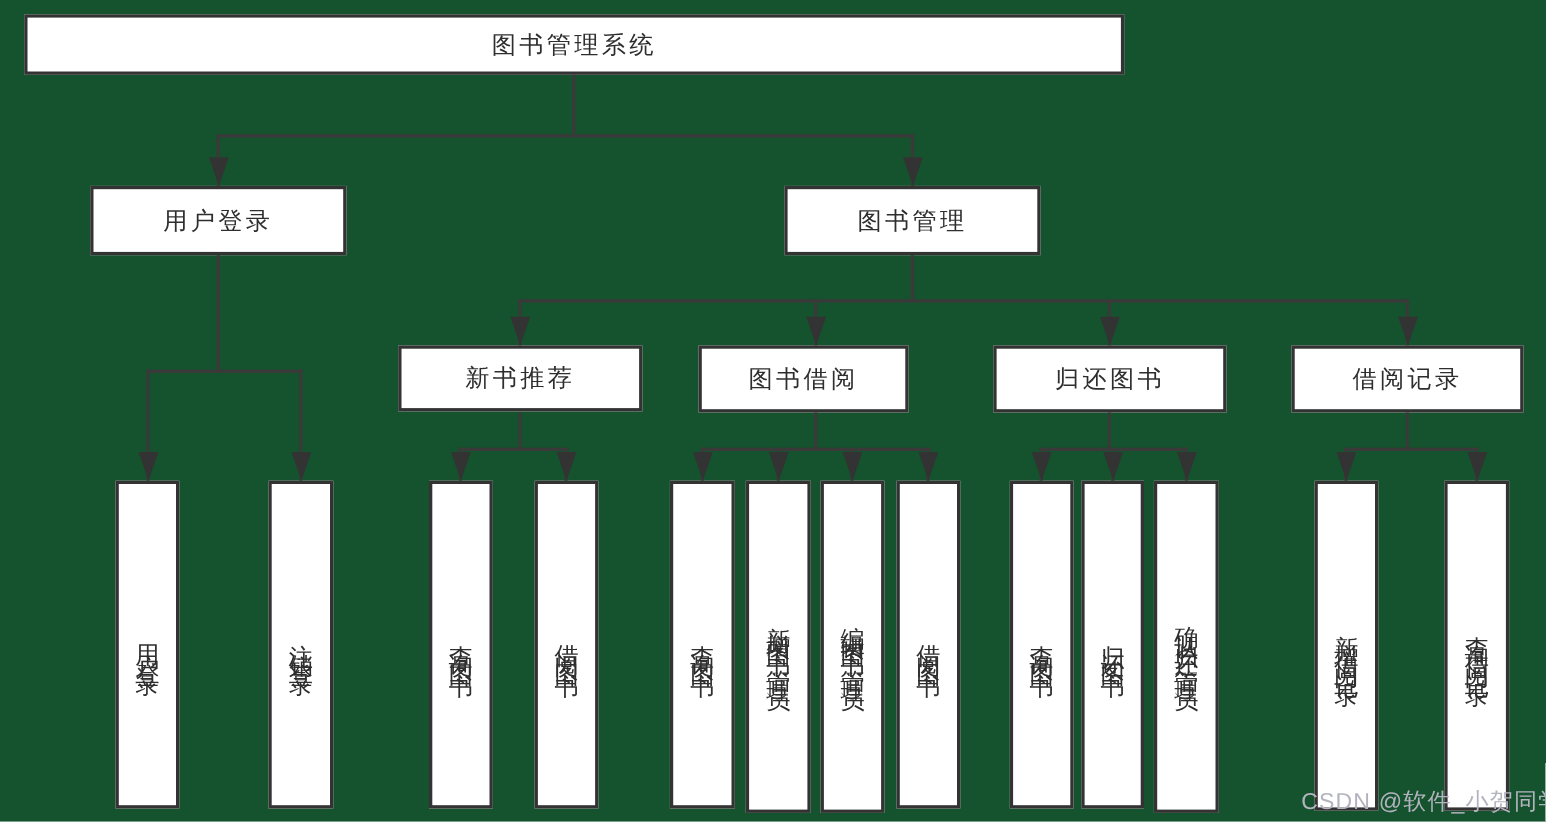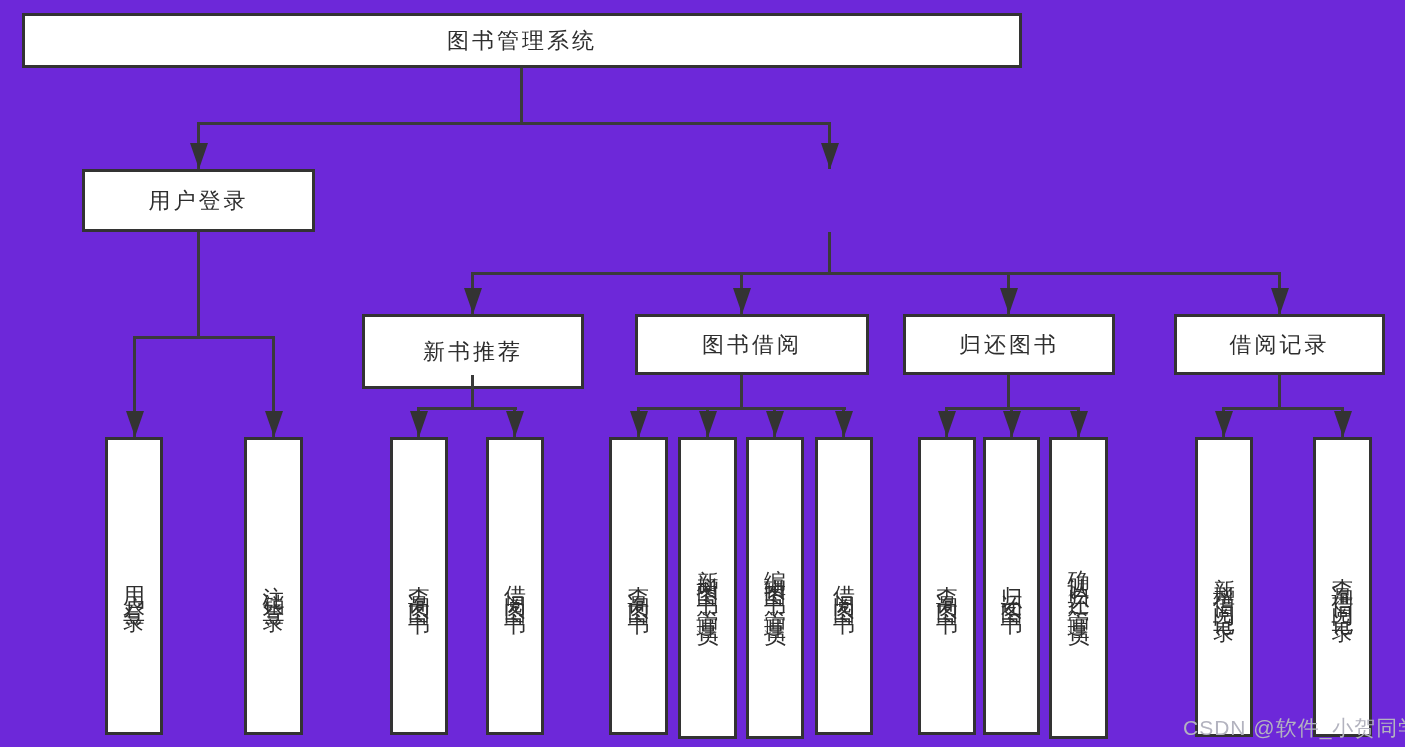--- a/index.html
+++ b/index.html
@@ -1,19 +1,19 @@
 <!DOCTYPE html>
 <html><head>
 <meta charset="utf-8">
 <style>
   html,body{margin:0;padding:0;background:#ffffff;}
   .canvas{
     position:relative;
     width:1405px;height:747px;
-    background:#6d28d9;
+    background:#14532d;
     font-family:"Liberation Sans","DejaVu Sans",sans-serif;
     overflow:hidden;
   }
   .node{
     position:absolute;
     box-sizing:border-box;
     border:3px solid #333333;
     background:#ffffff;
     display:flex;
     align-items:center;
@@ -58,26 +58,29 @@
 <div class="canvas">
 
   <div class="node" style="left:22px;top:13px;width:1000px;height:55px">
     <span class="hlabel">图书管理系统</span>
   </div>
 
   <div class="node" style="left:82px;top:169px;width:233px;height:63px">
     <span class="hlabel">用户登录</span>
   </div>
 
-
-  <div class="node" style="left:362px;top:314px;width:222px;height:75px">
+  <div class="node" style="left:713px;top:169px;width:233px;height:63px">
+    <span class="hlabel">图书管理</span>
+  </div>
+
+  <div class="node" style="left:362px;top:314px;width:222px;height:60px">
     <span class="hlabel">新书推荐</span>
   </div>
 
-  <div class="node" style="left:635px;top:314px;width:234px;height:61px">
+  <div class="node" style="left:635px;top:314px;width:191px;height:61px">
     <span class="hlabel">图书借阅</span>
   </div>
 
   <div class="node" style="left:903px;top:314px;width:212px;height:61px">
     <span class="hlabel">归还图书</span>
   </div>
 
   <div class="node" style="left:1174px;top:314px;width:211px;height:61px">
     <span class="hlabel">借阅记录</span>
   </div>

